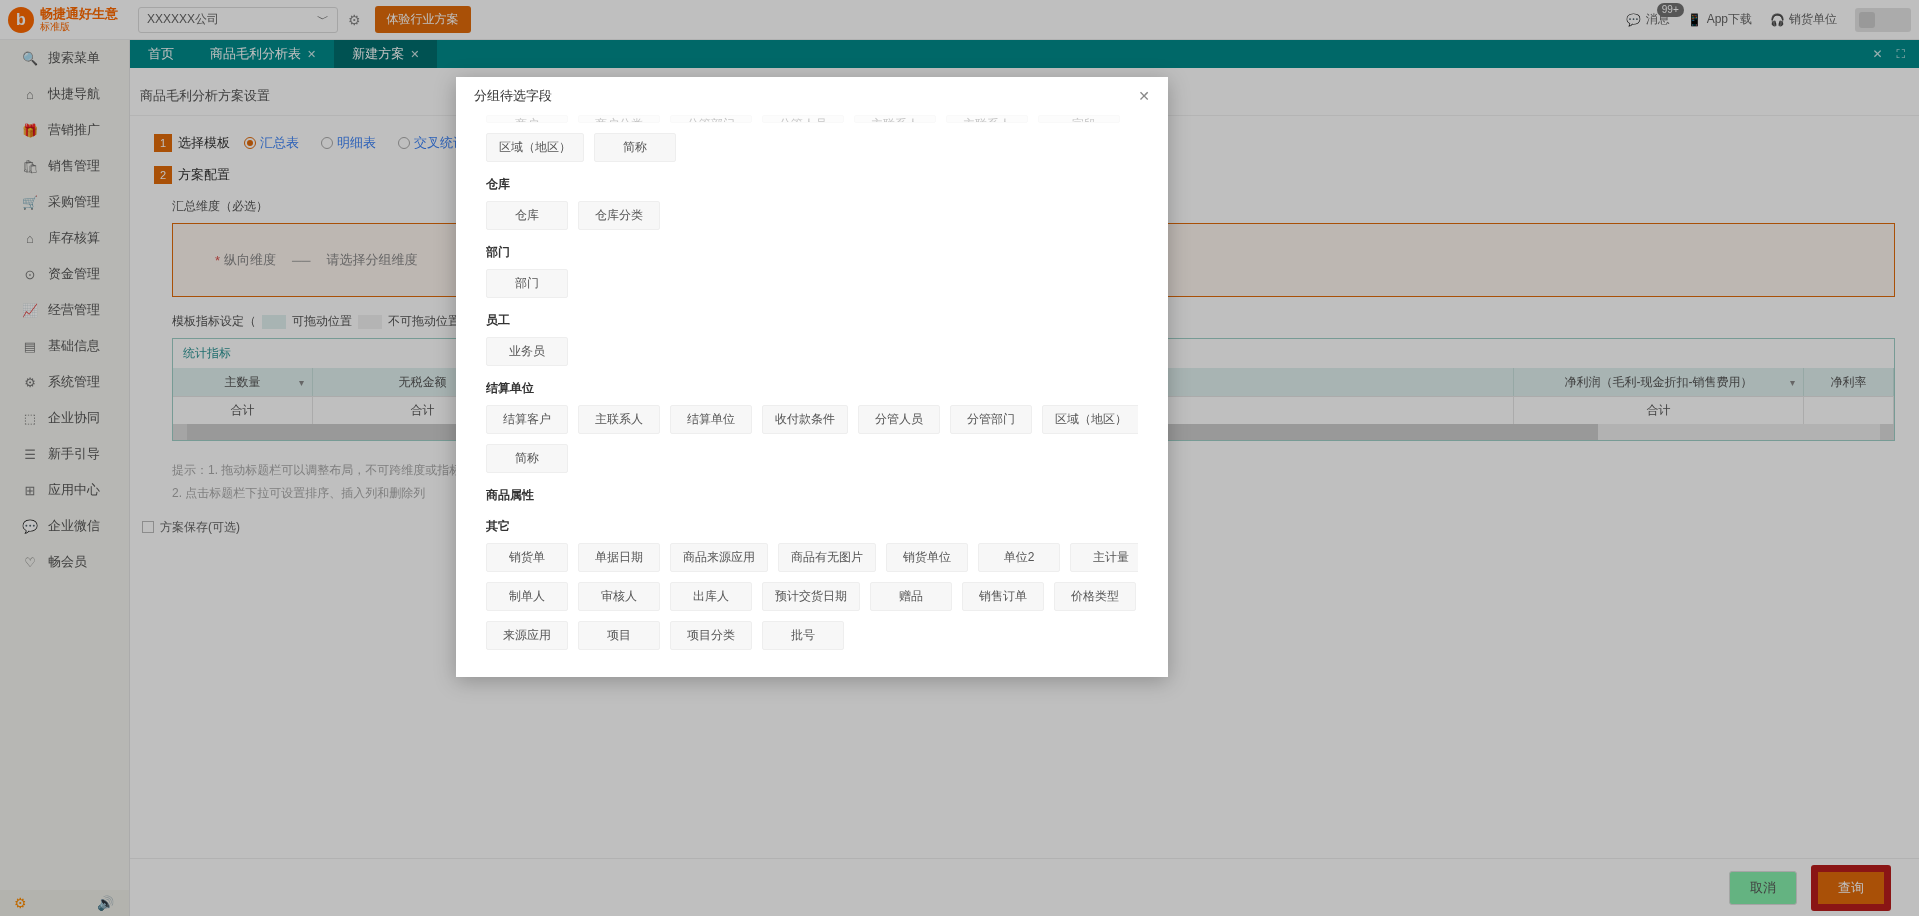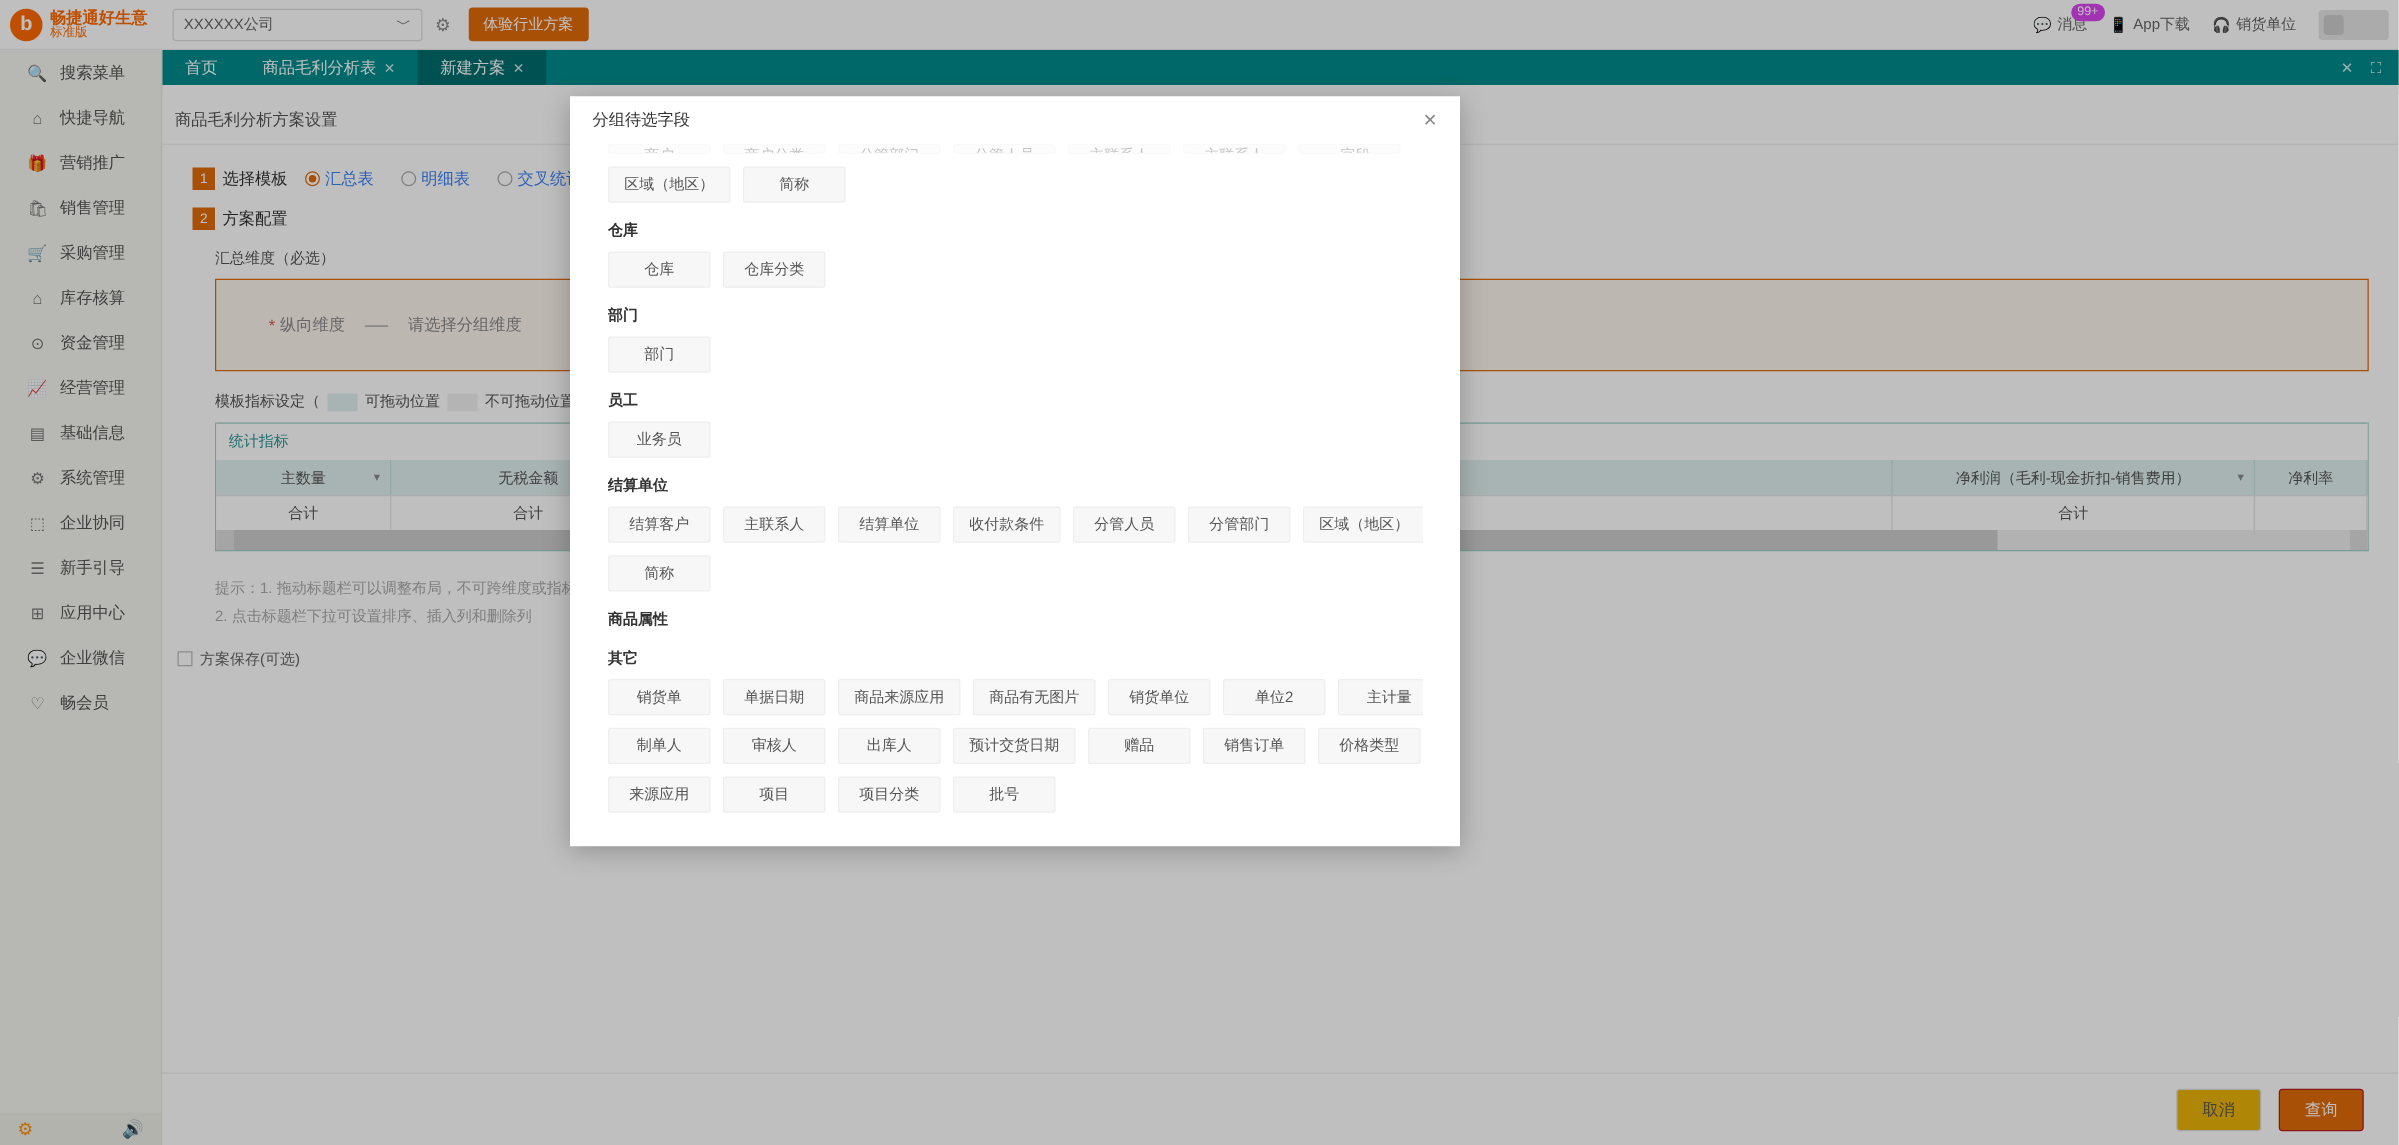--- a/index.html
+++ b/index.html
@@ -10,21 +10,21 @@
 .logo-area { width: 122px; display: flex; align-items: center; }
 .logo-icon { width: 26px; height: 26px; background: #ff6a00; border-radius: 50%; display: flex; align-items: center; justify-content: center; color: #fff; font-weight: bold; font-size: 16px; }
 .logo-text { margin-left: 6px; display: flex; flex-direction: column; line-height: 1; }
 .logo-main { color: #ff6a00; font-size: 13px; font-weight: bold; }
 .logo-sub { color: #ff6a00; font-size: 10px; margin-top: 2px; }
 .company-select { width: 200px; height: 26px; border: 1px solid #ddd; border-radius: 3px; display: flex; align-items: center; padding: 0 8px; margin-left: 8px; color: #666; justify-content: space-between; }
 .gear-icon { margin-left: 10px; color: #888; font-size: 14px; }
 .trial-btn { margin-left: 14px; background: #e26b0a; color: #fff; padding: 5px 12px; border-radius: 3px; font-size: 12px; }
 .header-right { margin-left: auto; display: flex; align-items: center; gap: 18px; color: #666; font-size: 12px; }
 .header-icon-item { display: flex; align-items: center; gap: 4px; position: relative; }
-.badge { position: absolute; top: -8px; right: -14px; background: #d946ef; color: #fff; border-radius: 8px; padding: 0 5px; font-size: 10px; line-height: 14px; text-align: right; }
+.badge { position: absolute; top: -8px; right: -14px; background: #737373; color: #fff; border-radius: 8px; padding: 0 5px; font-size: 10px; line-height: 14px; text-align: right; }
 .avatar-block { width: 56px; height: 24px; background: #e5e5e5; border-radius: 3px; display:flex; align-items:center; justify-content:flex-start; padding-left:4px;}
 .avatar-dot { width:16px; height:16px; background:#ccc; border-radius:3px;}
 
 
 .sidebar { position: absolute; left: 0; top: 40px; bottom: 0; width: 130px; background: #f5f5f0; border-right: 1px solid #e5e5e5; display: flex; flex-direction: column; }
 .sidebar-item { height: 36px; display: flex; align-items: center; padding-left: 22px; color: #555; gap: 10px; font-size: 13px; }
 .sidebar-item .icn { width: 16px; text-align: center; color: #777; }
 .sidebar-bottom { margin-top: auto; height: 26px; display: flex; align-items: center; justify-content: space-between; padding: 0 14px; color: #ff8c00; background: #efefe8;}
 .sidebar-bottom .gear { font-size: 14px; color:#ff8c00;}
 .sidebar-bottom .vol { font-size: 14px; color:#ff8c00;}
@@ -70,22 +70,22 @@
 .hscroll .thumb { position:absolute; left:14px; width:82%; height:100%; background:#ccc;}
 .hscroll .thumb-right { position:absolute; right:0; width:14px; height:100%; background:#ddd;}
 
 .tips { margin: 18px 0 0 18px; color:#aaa; font-size:12px; line-height:1.9;}
 .save-row { margin-top: 14px; margin-left:-12px; display:flex; align-items:center; gap:6px; color:#666; font-size:12px;}
 .cbx { width:12px; height:12px; border:1px solid #bbb; display:inline-block;}
 
 
 .bottom-bar { position:absolute; left:0; right:0; bottom:0; height:58px; border-top:1px solid #eee; display:flex; align-items:center; justify-content:flex-end; padding-right:28px; gap:14px; background:#fff;}
 .btn { padding:7px 20px; border-radius:3px; font-size:13px;}
-.btn-default { background:#eab308; border:1px solid #ddd; color:#555;}
-.btn-primary { background:#e26b0a; color:#fff; border:1px solid #b91c1c;}
+.btn-default { background:#86efac; border:1px solid #ddd; color:#555;}
+.btn-primary { background:#e26b0a; color:#fff; border:7px solid #b91c1c;}
 
 
 .modal-mask { position:absolute; inset:0; background:rgba(0,0,0,0.25);}
 .modal { position:absolute; left:428px; top:77px; width:712px; height:600px; background:#fff; box-shadow:0 4px 20px rgba(0,0,0,0.25); display:flex; flex-direction:column;margin-left:28px;}
 .modal-head { height:38px; display:flex; align-items:center; justify-content:space-between; padding:0 18px; font-size:13px; color:#333;}
 .modal-close { color:#888; font-size:14px;}
 .modal-body { flex:1; overflow:hidden; position:relative; padding:0 30px 6px 30px;}
 .modal-scroll { height:100%; overflow-y:auto; overflow-x:auto; padding-right:4px;}
 .modal-scroll::-webkit-scrollbar { width:10px; height:10px;}
 .modal-scroll::-webkit-scrollbar-thumb { background:#ccc;}

